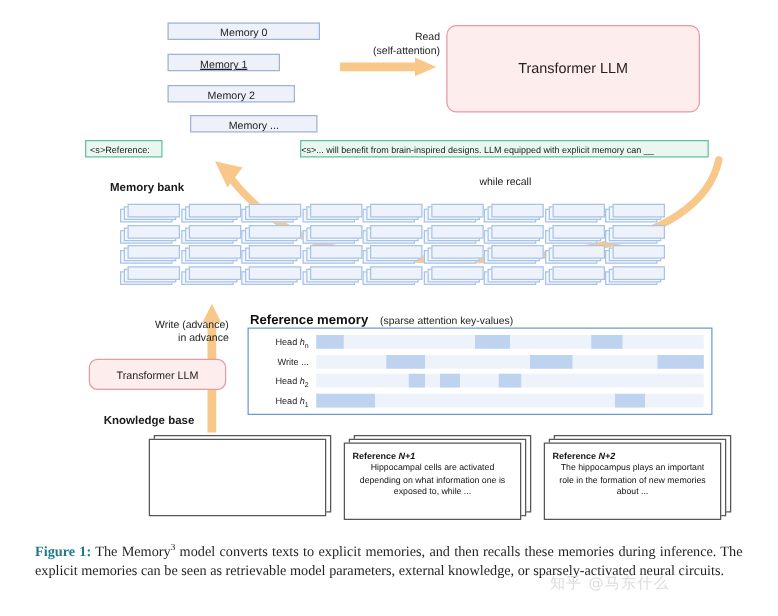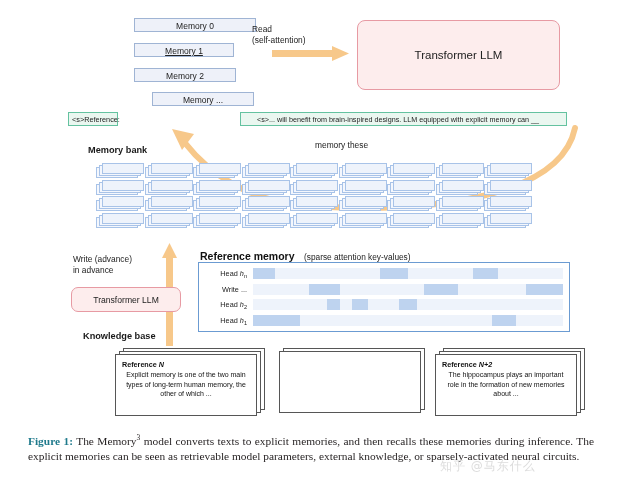--- a/index.html
+++ b/index.html
@@ -29,39 +29,39 @@
     background:#eaf7f0;
     border:1px solid #64c2a0;
     text-align:left;
     padding-left:3px;
     font-size:7.3px;
   }
   .membox.greenwide{
     background:#eaf7f0;
     border:1px solid #64c2a0;
     text-align:left;
-    padding-left:16px;
+    padding-left:0;
     font-size:7.2px;
     line-height:14px;
   }
 
   
   .llm{
     background:#fdeded;
     border:1.3px solid #e79aa3;
     border-radius:8px;
     display:flex;align-items:center;justify-content:center;
     box-sizing:border-box;
   }
   .llm span{font-size:11.5px;color:#222;}
   .llm.small{border-radius:7px;}
   .llm.small span{font-size:8.6px;}
 
   
-  .lbl{font-size:8.4px;color:#222;text-align:left;line-height:11px;}
+  .lbl{font-size:8.4px;color:#222;text-align:right;line-height:11px;}
   .lbl-bold{font-size:9.2px;font-weight:bold;color:#1a1a1a;}
   svg.ovl{position:absolute;left:0;top:0;pointer-events:none;}
 
   
   #bank{position:absolute;left:96px;top:163px;width:440px;height:66px;}
   .cellwrap{position:absolute;width:48px;height:15px;}
   .card{
     position:absolute;
     background:#f4f7fd;
     border:1px solid #a8c3e8;
@@ -135,48 +135,48 @@
 
     <g>
       <rect x="166" y="258" width="7" height="88" fill="#f7c88a"></rect>
       <polygon points="162,258 169.5,243 177,258" fill="#f7c88a"></polygon>
     </g>
   </svg>
 
   <div class="abs membox" style="left:134px;top:18px;width:122px;">
     <span>Memory 0</span>
   </div>
-  <div class="abs membox" style="left:134px;top:43px;width:100px;text-decoration:underline;">
+  <div class="abs membox" style="left:134px;top:43px;width:90px;text-decoration:underline;">
     <span>Memory 1</span>
   </div>
   <div class="abs membox" style="left:134px;top:68px;width:102px;">
     <span>Memory 2</span>
   </div>
   <div class="abs membox" style="left:152px;top:92px;width:102px;">
     <span>Memory ...</span>
   </div>
 
-  <div class="abs membox green" style="left:68px;top:112px;width:50px;">
+  <div class="abs membox green" style="left:68px;top:112px;width:62px;">
     <span>&lt;s&gt;Reference:</span>
   </div>
   <div class="abs membox greenwide" style="left:240px;top:112px;width:327px;">
     <span>&lt;s&gt;... will benefit from brain-inspired designs. LLM equipped with explicit memory can __</span>
   </div>
 
   <div class="abs lbl" style="left:252px;top:24px;width:100px;">
     <div>Read</div>
     <div>(self-attention)</div>
   </div>
 
   <div class="abs llm" style="left:357px;top:20px;width:203px;height:70px;">
     <span>Transformer LLM</span>
   </div>
 
   <div class="abs lbl" style="left:315px;top:140px;width:110px;">
-    <span>memory these</span>
+    <span>while recall</span>
   </div>
 
   <div class="abs lbl-bold" style="left:88px;top:145px;">
     <span>Memory bank</span>
   </div>
 
   <div id="bank">
       <div class="cellwrap" style="left: 0px; top: 0px;">
         <div class="card c0"></div>
         <div class="card c1"></div>
@@ -407,31 +407,31 @@
         <div class="track">
           <div class="seg" style="left: 0%; width: 15%;"></div>
           <div class="seg" style="left: 77%; width: 8%;"></div>
         </div>
       </div>
     </div>
 
   <div class="refstack" style="left:115px;top:348px;">
     <div class="refsheet s0"></div>
     <div class="refsheet s1"></div>
-    <div class="refsheet s2">
-      <div class="reftitle">
-        <span>Reference </span><i>N</i>
-      </div>
-      <div class="refbody">Explicit memory is one of the two main types of long-term human memory, the other of which ...</div>
-    </div>
   </div>
 
   <div class="refstack" style="left:275px;top:348px;">
     <div class="refsheet s0"></div>
     <div class="refsheet s1"></div>
+    <div class="refsheet s2">
+      <div class="reftitle">
+        <span>Reference </span><i>N+1</i>
+      </div>
+      <div class="refbody">Hippocampal cells are activated depending on what information one is exposed to, while ...</div>
+    </div>
   </div>
 
   <div class="refstack" style="left:435px;top:348px;">
     <div class="refsheet s0"></div>
     <div class="refsheet s1"></div>
     <div class="refsheet s2">
       <div class="reftitle">
         <span>Reference </span><i>N+2</i>
       </div>
       <div class="refbody">The hippocampus plays an important role in the formation of new memories about ...</div>

